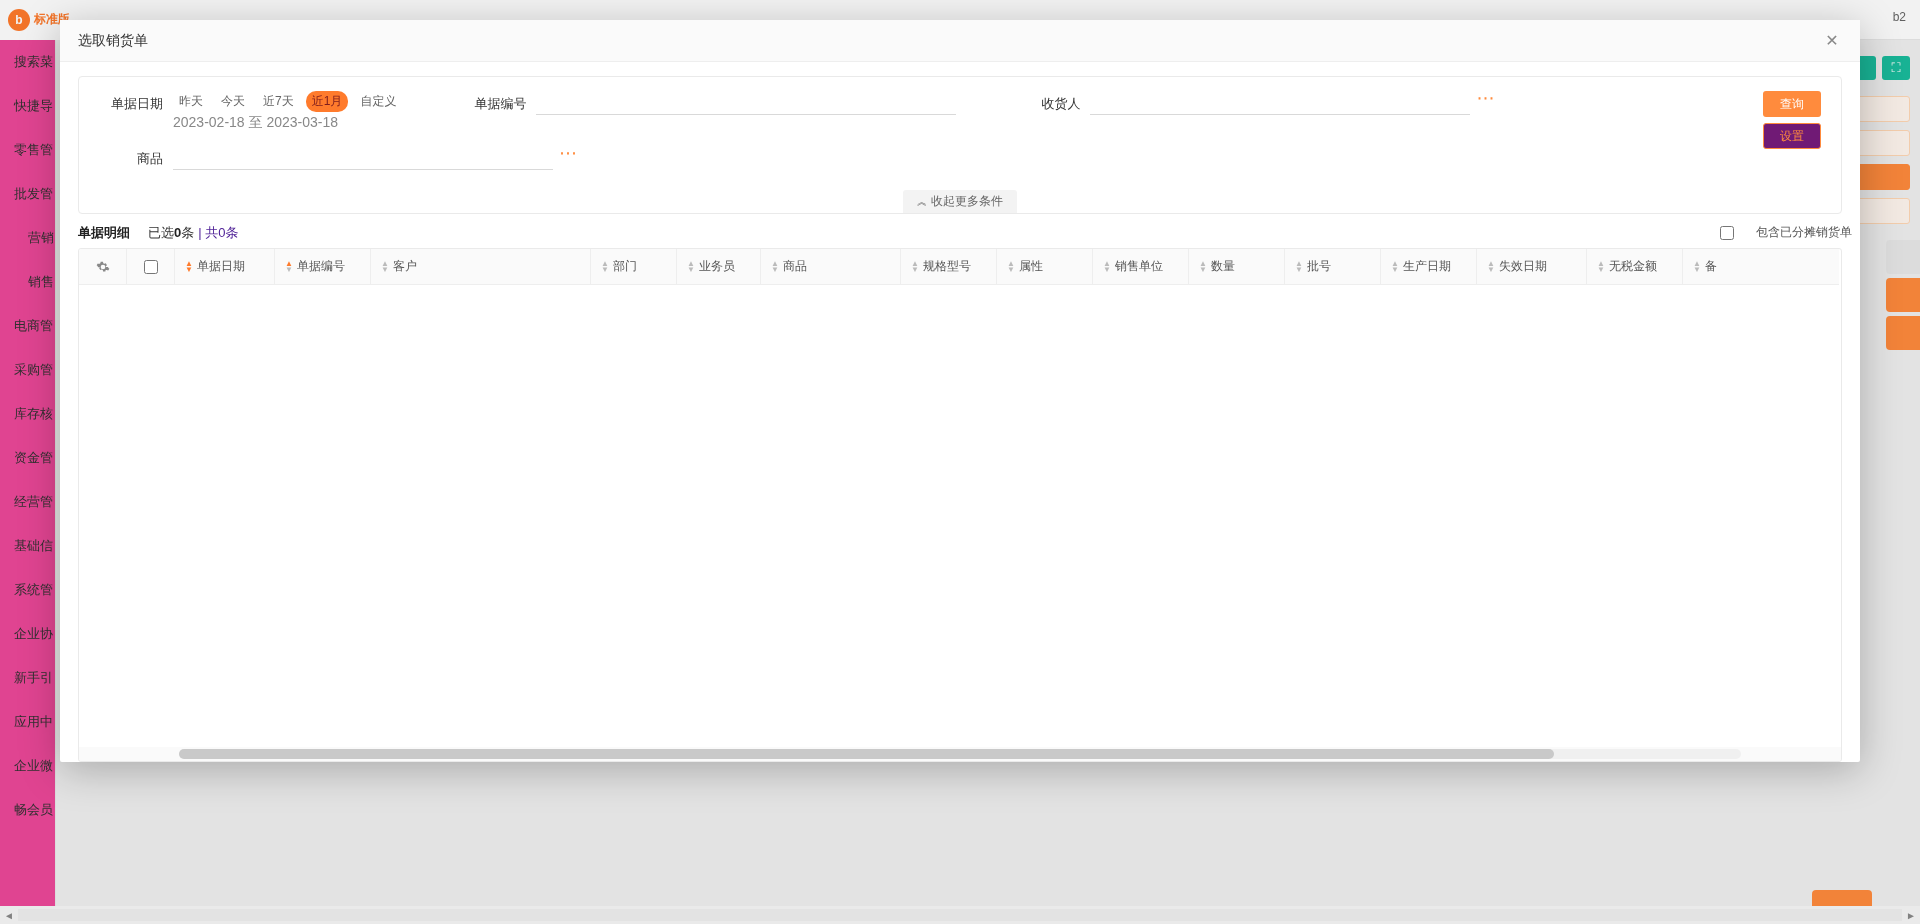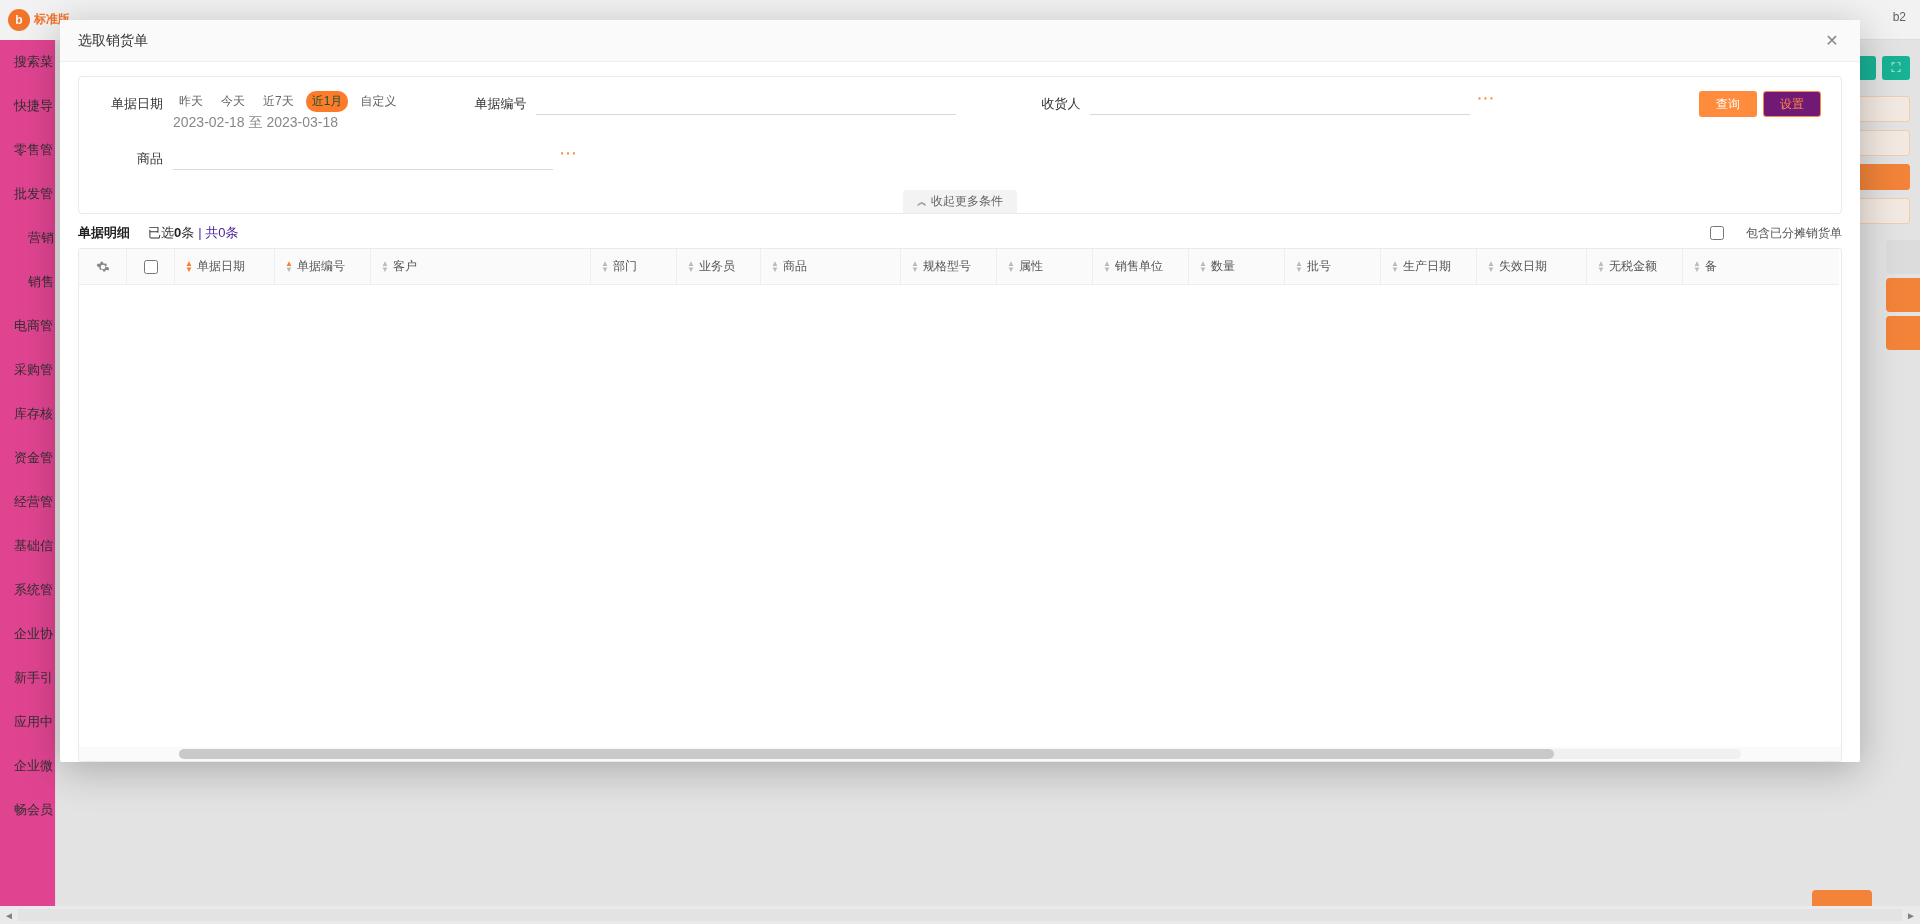--- a/index.html
+++ b/index.html
@@ -35,35 +35,35 @@
 .modal-title { font-size:14px; color:#333; }
 .modal-close { margin-left:auto; width:20px; height:20px; display:flex; align-items:center; justify-content:center; cursor:pointer; color:#888; font-size:16px; }
 
 .filter-card { margin:14px 18px 0 18px; border:1px solid #eaeaea; border-radius:4px; padding:14px 20px 0 20px; position:relative; }
 .filter-rows { display:flex; flex-wrap:wrap; column-gap:60px; row-gap:14px; }
 .filter-item { display:flex; align-items:flex-start; min-height:34px; }
 .filter-item .label { width:74px; text-align:right; padding-right:10px; font-size:13px; color:#333; padding-top:4px; }
 .filter-item .ctrl { display:flex; flex-direction:column; }
 .date-opts { display:flex; gap:6px; align-items:center; font-size:12px; color:#666; }
 .date-opts span { padding:2px 6px; cursor:pointer; border-radius:10px; }
-.date-opts span.active { background:#ff7b2c; color:#14532d; }
+.date-opts span.active { background:#ff7b2c; color:#7f1d1d; }
 .date-range { font-size:14px; color:#888; margin-top:2px; }
 .underline-input { border:none; border-bottom:1px solid #d9d9d9; height:24px; width:420px; background:transparent; font-size:13px; outline:none; }
 .underline-input.short { width:380px; }
 .more-dots { color:#ff8b3d; font-size:18px; margin-left:6px; letter-spacing:2px; cursor:pointer; line-height:14px; }
-.filter-actions { position:absolute; right:20px; top:14px; display:flex; flex-direction:row; gap:6px; }
+.filter-actions { position:absolute; right:20px; top:14px; display:flex; flex-direction:column; gap:6px; }
 .btn { height:26px; padding:0 16px; border-radius:3px; font-size:12px; cursor:pointer; display:flex; align-items:center; justify-content:center; border:1px solid transparent; }
 .btn-primary { background:#ff8b3d; color:#fff; }
 .btn-outline { background:#701a75; color:#ff8b3d; border-color:#ff8b3d; }
 .btn-default { background:#fff; color:#333; border-color:#d9d9d9; }
 .collapse-bar { text-align:center; margin-top:10px; }
 .collapse-pill { display:inline-flex; align-items:center; gap:4px; background:#f3f3f3; padding:3px 14px; font-size:12px; color:#666; border-radius:3px 3px 0 0; cursor:pointer; }
 .collapse-pill .chev { font-size:10px; }
 
-.list-head { display:flex; align-items:center; margin:10px 18px 6px 18px; font-size:13px; }
+.list-head { display:flex; align-items:flex-start; margin:10px 8px 6px 18px; font-size:13px; }
 .list-head .tab { font-weight:bold; color:#222; margin-right:18px; }
 .list-head .selcount b { color:#222; }
 .list-head .total { color:#4c1d95; margin-left:4px; }
 .list-head .inc { margin-left:auto; display:flex; align-items:center; gap:22px; color:#555; font-size:12px;}
 .list-head .inc input { width:14px; height:14px; }
 
 .table-wrap { margin:0 18px; border:1px solid #eaeaea; border-radius:3px; flex:1; overflow:hidden; position:relative; }
 .thead { display:flex; height:36px; background:#fafafa; border-bottom:1px solid #eee; align-items:stretch; width:1760px;}
 .th { display:flex; align-items:center; padding:0 10px; font-size:12px; color:#555; border-right:1px solid #eee; position:relative; flex:0 0 auto; }
 .th:last-child { border-right:none; }

